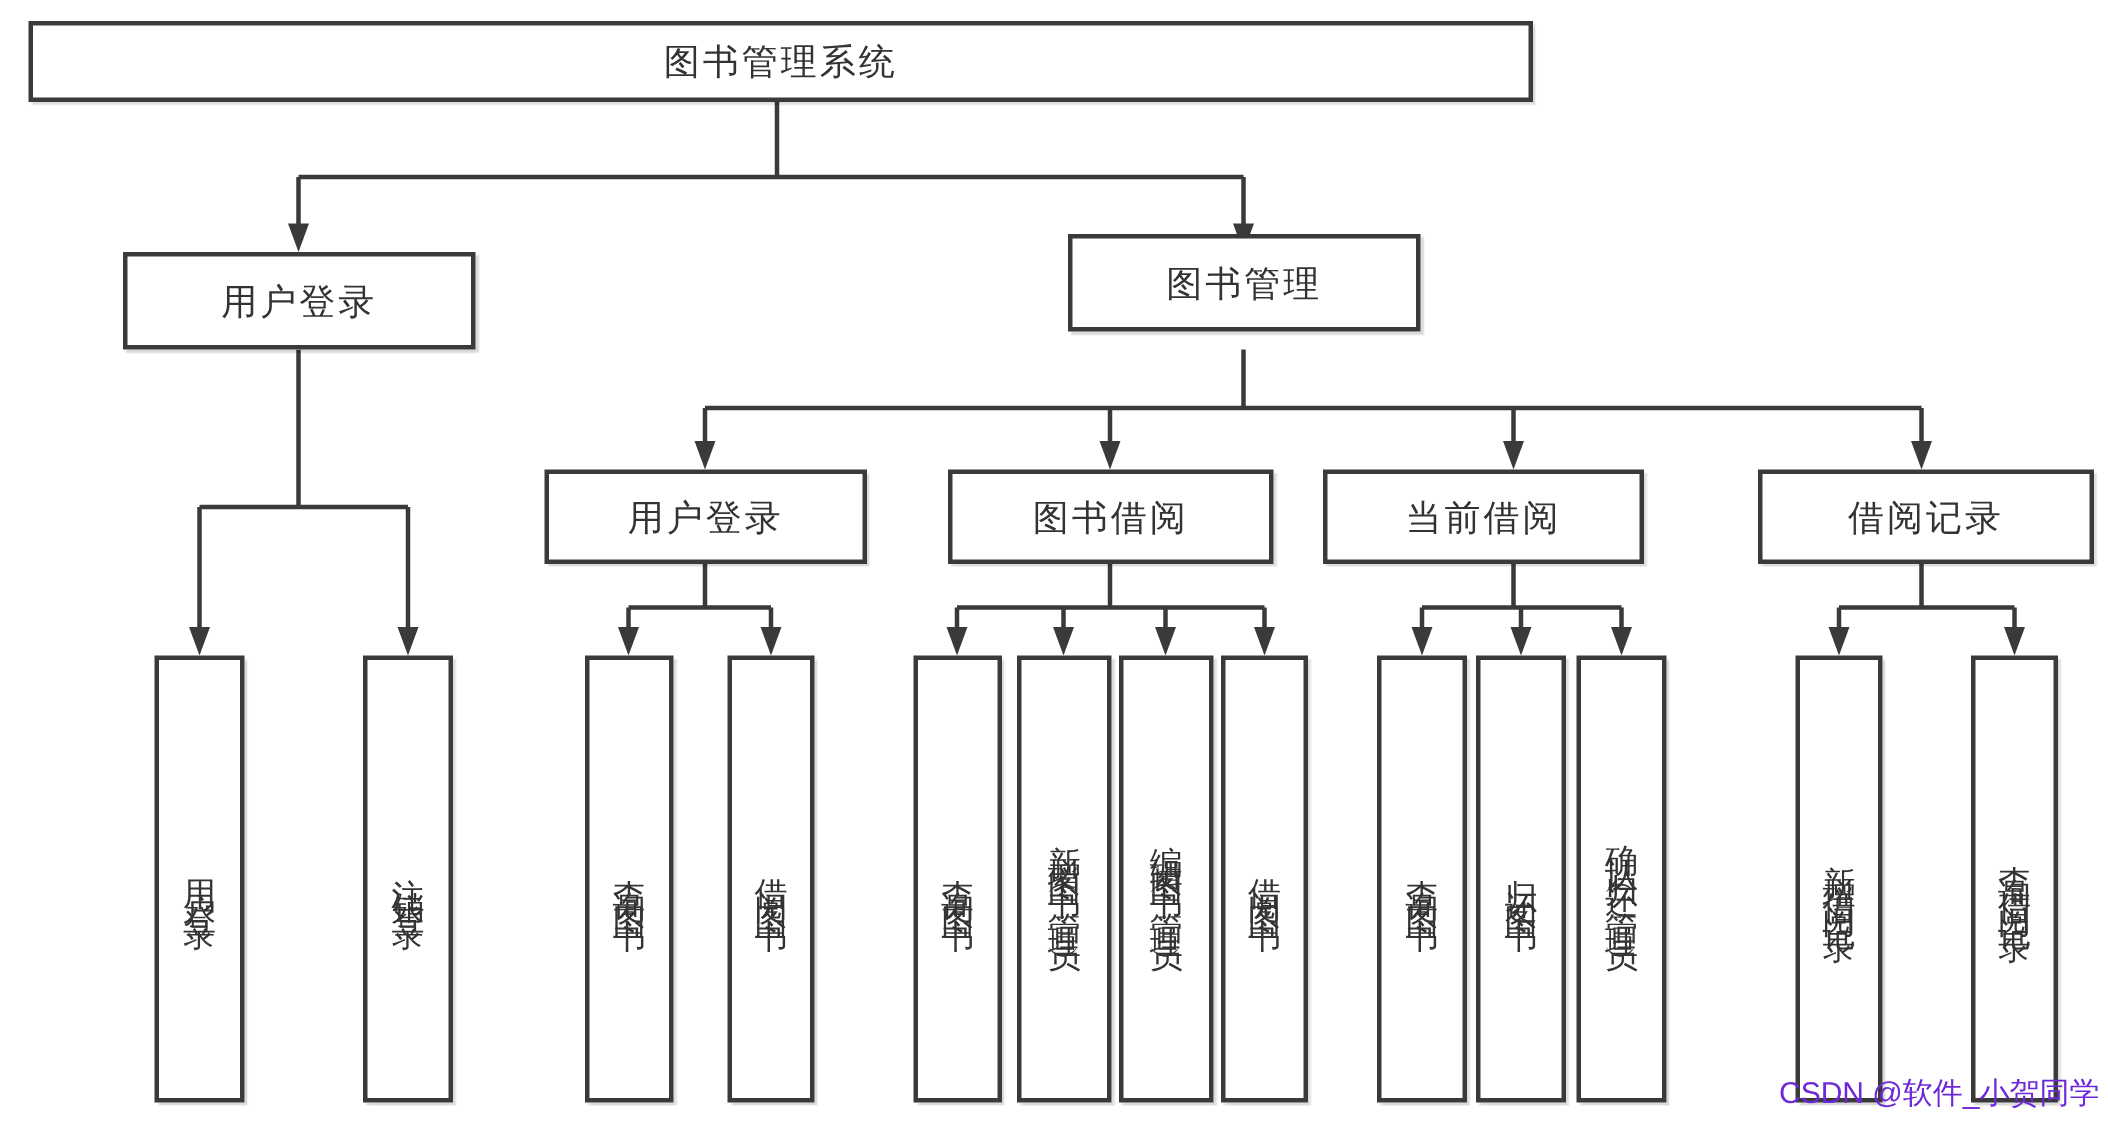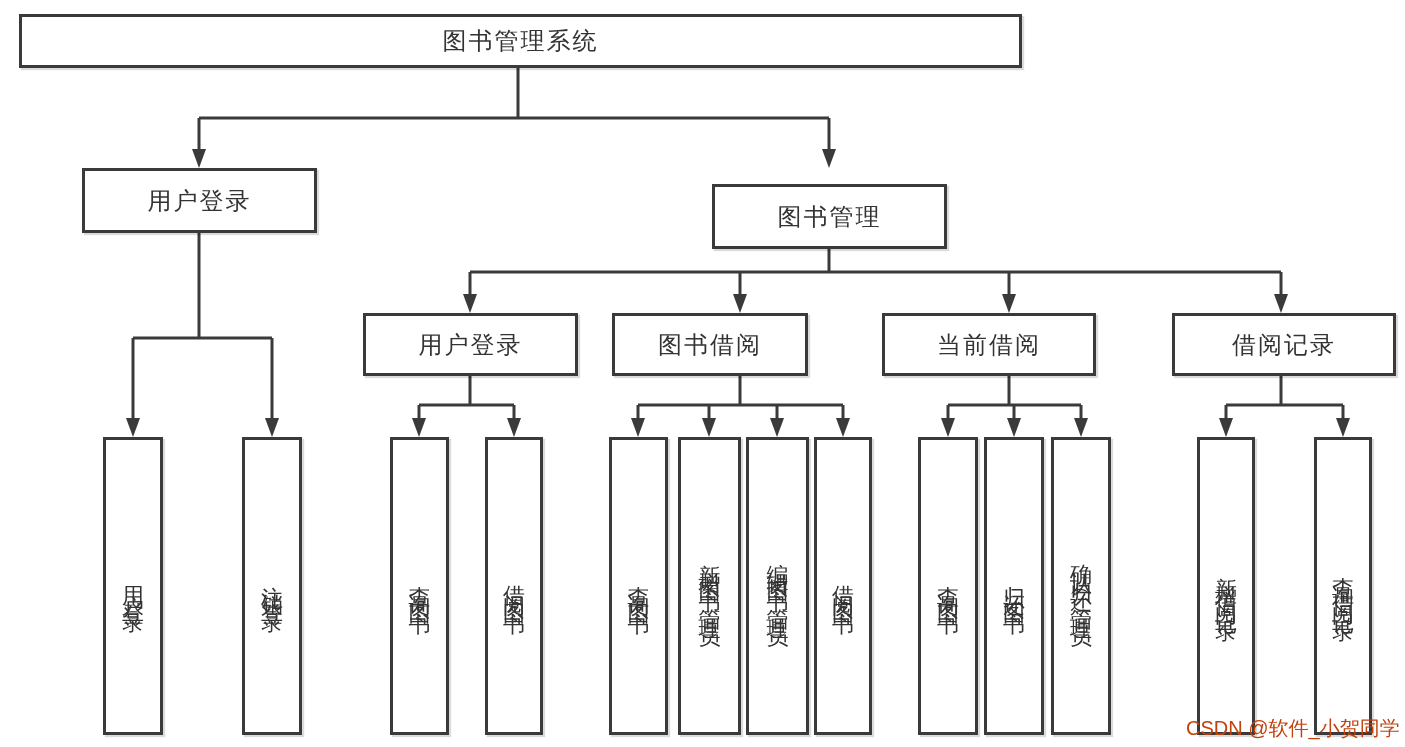--- a/index.html
+++ b/index.html
@@ -68,21 +68,21 @@
     letter-spacing: 9px;
     line-height: 1;
     color: #333333;
     white-space: nowrap;
   }
   #watermark {
     position: absolute;
     left: 1186px;
     top: 715px;
     font-size: 20px;
-    color: #c2410c;
+    color: #6d28d9;
     z-index: 5;
     white-space: nowrap;
   }
 </style>
 </head>
 <body>
 
 <div id="canvas">
 
   <svg id="wires" width="1405" height="747" viewBox="0 0 1405 747">
@@ -140,28 +140,28 @@
       <polygon points="1336,418 1350,418 1343,437"></polygon>
     </svg>
 
   <div class="hbox" style="left:19px;top:14px;width:1003px;height:54px">
     <span>图书管理系统</span>
   </div>
 
   <div class="hbox" style="left:82px;top:168px;width:235px;height:65px">
     <span>用户登录</span>
   </div>
-  <div class="hbox" style="left:712px;top:184px;width:235px;height:65px">
+  <div class="hbox" style="left:712px;top:156px;width:235px;height:65px">
     <span>图书管理</span>
   </div>
 
   <div class="hbox" style="left:363px;top:313px;width:215px;height:63px">
     <span>用户登录</span>
   </div>
-  <div class="hbox" style="left:612px;top:313px;width:196px;height:63px">
+  <div class="hbox" style="left:632px;top:313px;width:217px;height:63px">
     <span>图书借阅</span>
   </div>
   <div class="hbox" style="left:882px;top:313px;width:214px;height:63px">
     <span>当前借阅</span>
   </div>
   <div class="hbox" style="left:1172px;top:313px;width:224px;height:63px">
     <span>借阅记录</span>
   </div>
 
   <div class="leaf" style="left:103px;width:60px">

